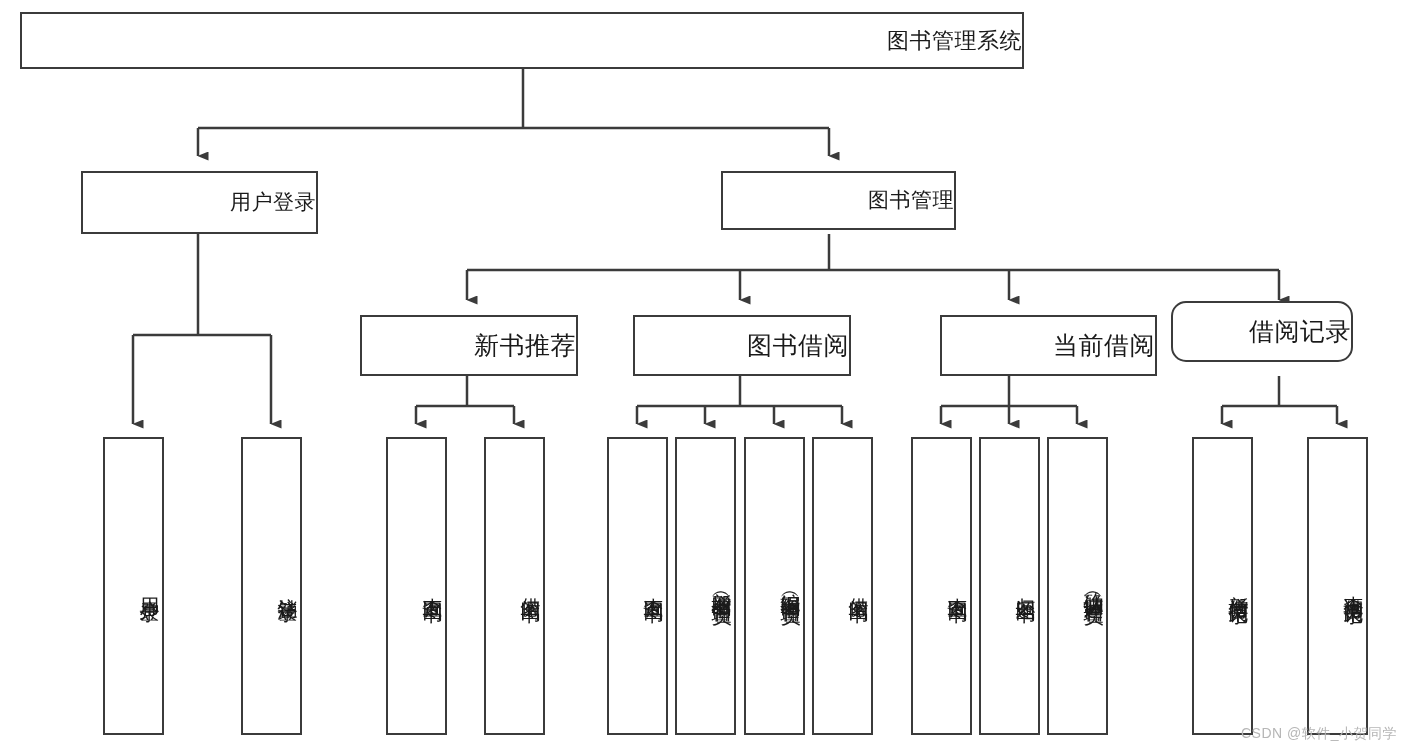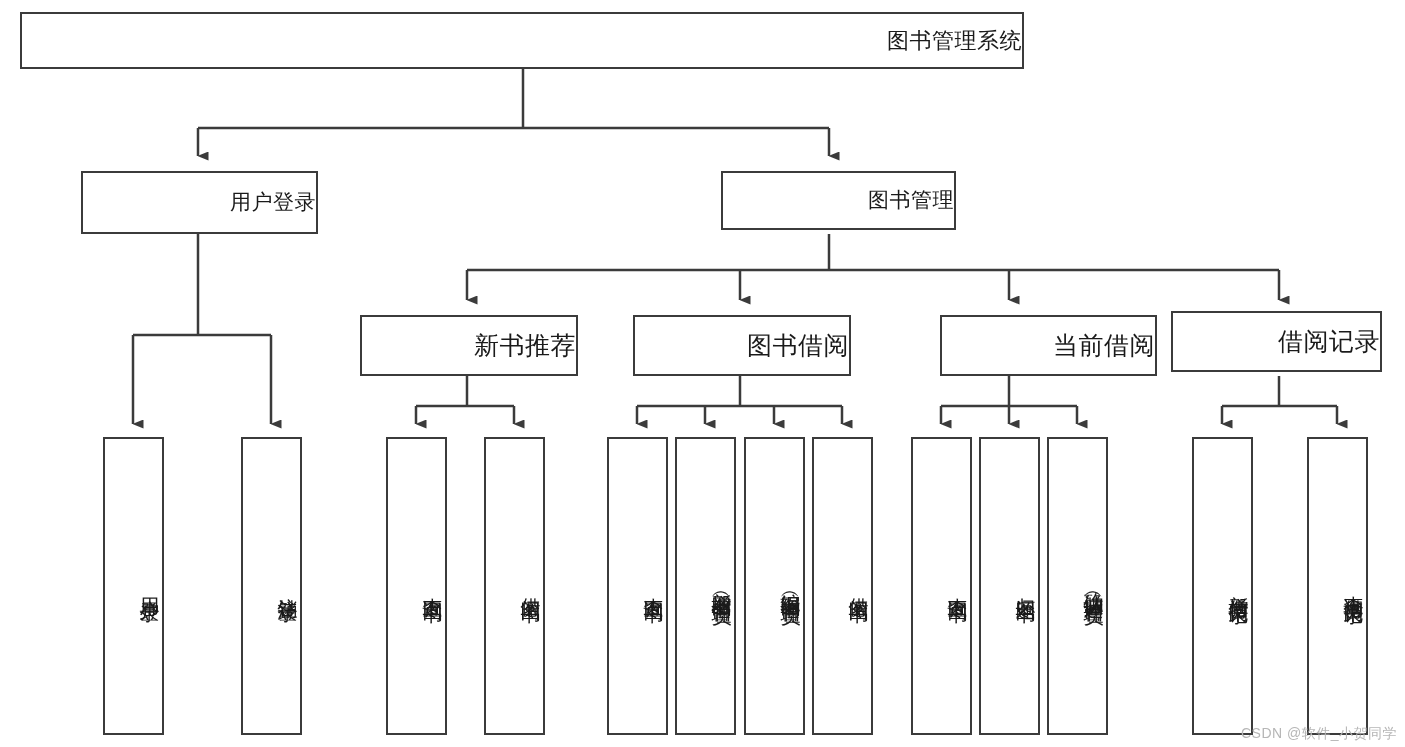--- a/index.html
+++ b/index.html
@@ -135,21 +135,21 @@
   </div>
 
   <div class="node level-3" style="left:633px; top:315px; width:218px; height:61px;">
     <span class="node-label">图书借阅</span>
   </div>
 
   <div class="node level-3" style="left:902px; top:315px; width:217px; height:61px;margin-left:38px;">
     <span class="node-label">当前借阅</span>
   </div>
 
-  <div class="node level-3" style="left:1171px; top:311px; width:211px; height:61px;">
+  <div class="node level-3" style="left:1171px; top:301px; width:182px; height:61px;border-radius:15px;">
     <span class="node-label">借阅记录</span>
   </div>
 
   <div class="node level-4 vertical" style="left:103px; top:437px; width:61px; height:298px;">
     <span class="node-label">用户登录</span>
   </div>
 
   <div class="node level-4 vertical" style="left:241px; top:437px; width:61px; height:298px;">
     <span class="node-label">注销登录</span>
   </div>

